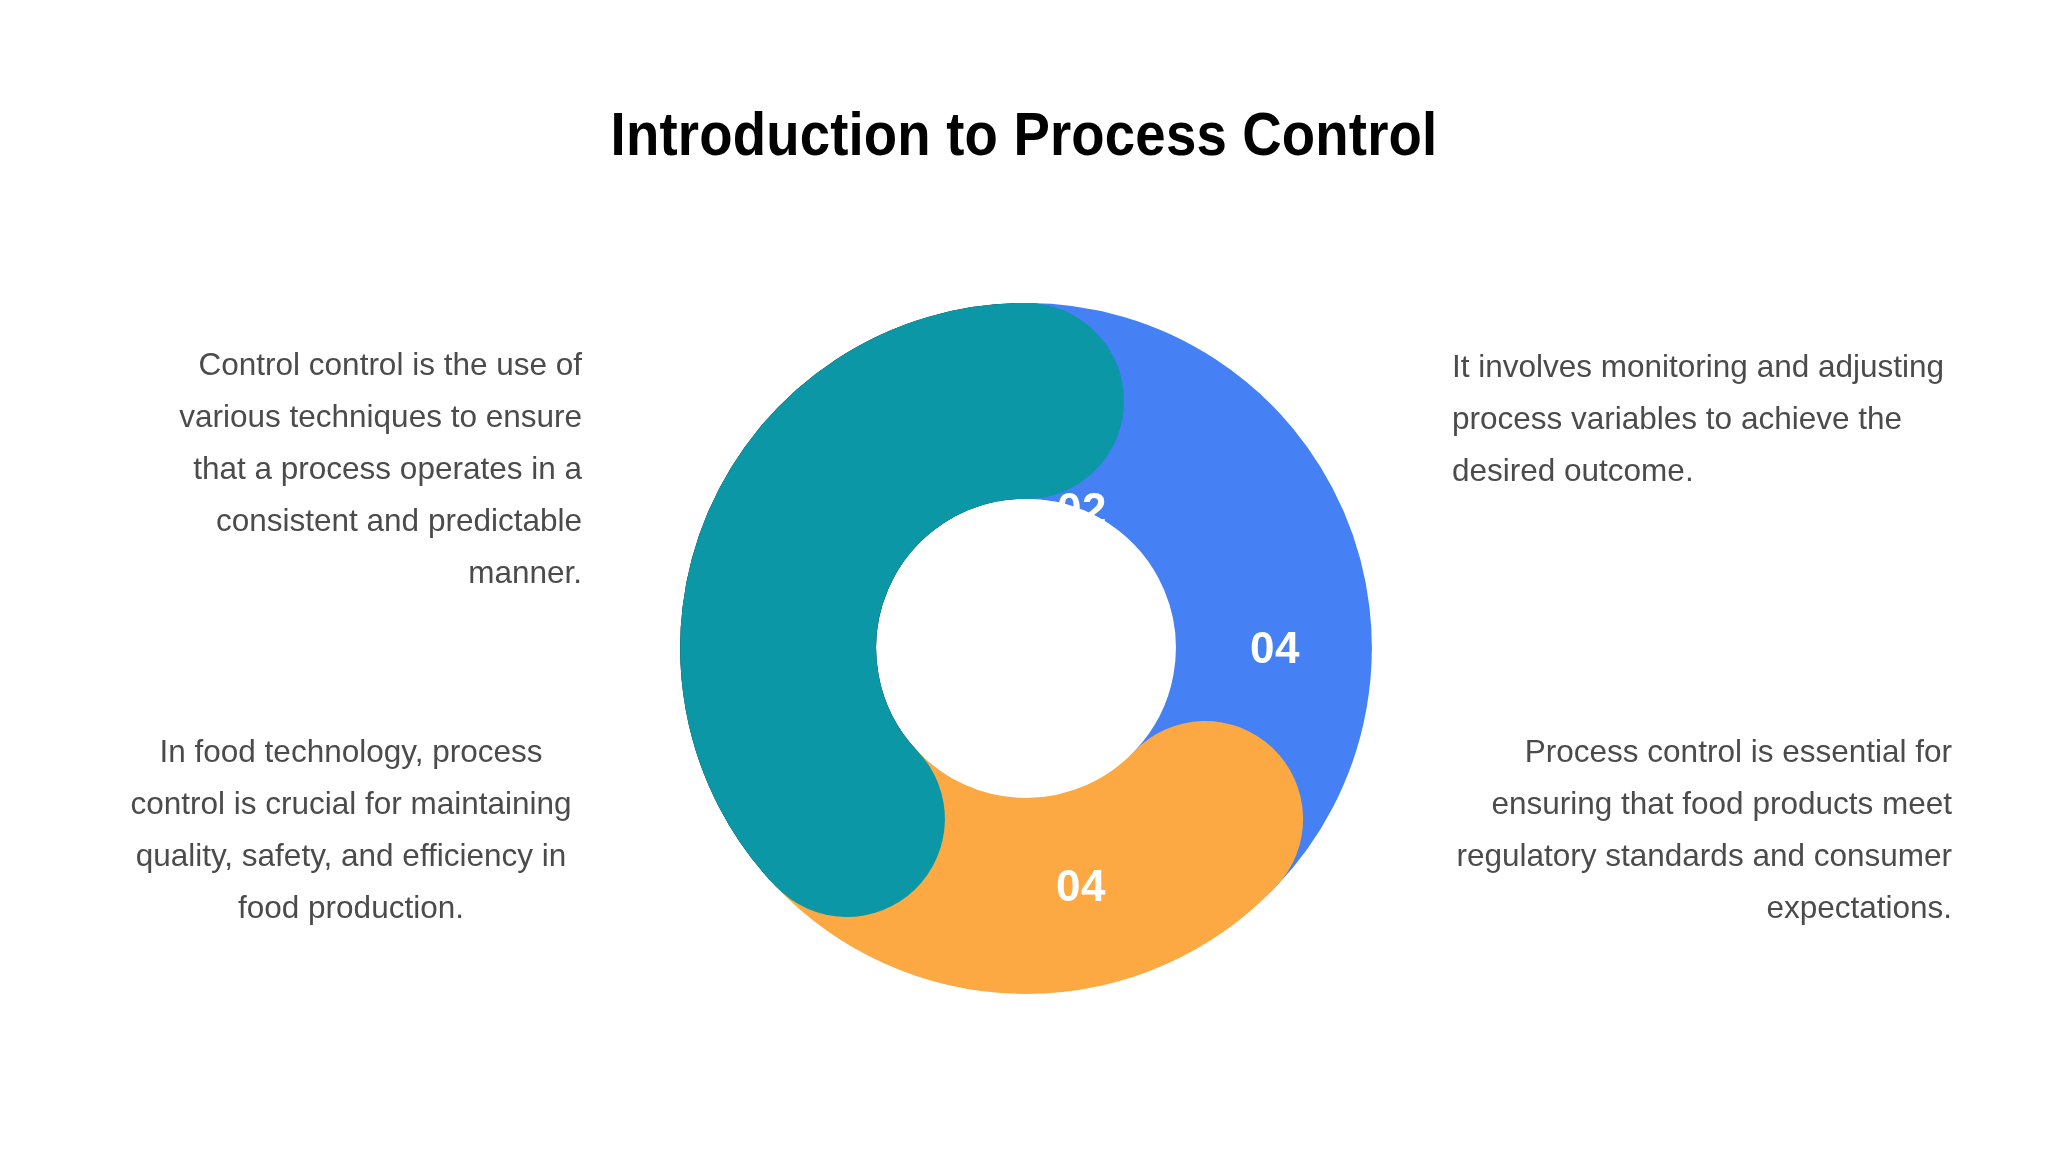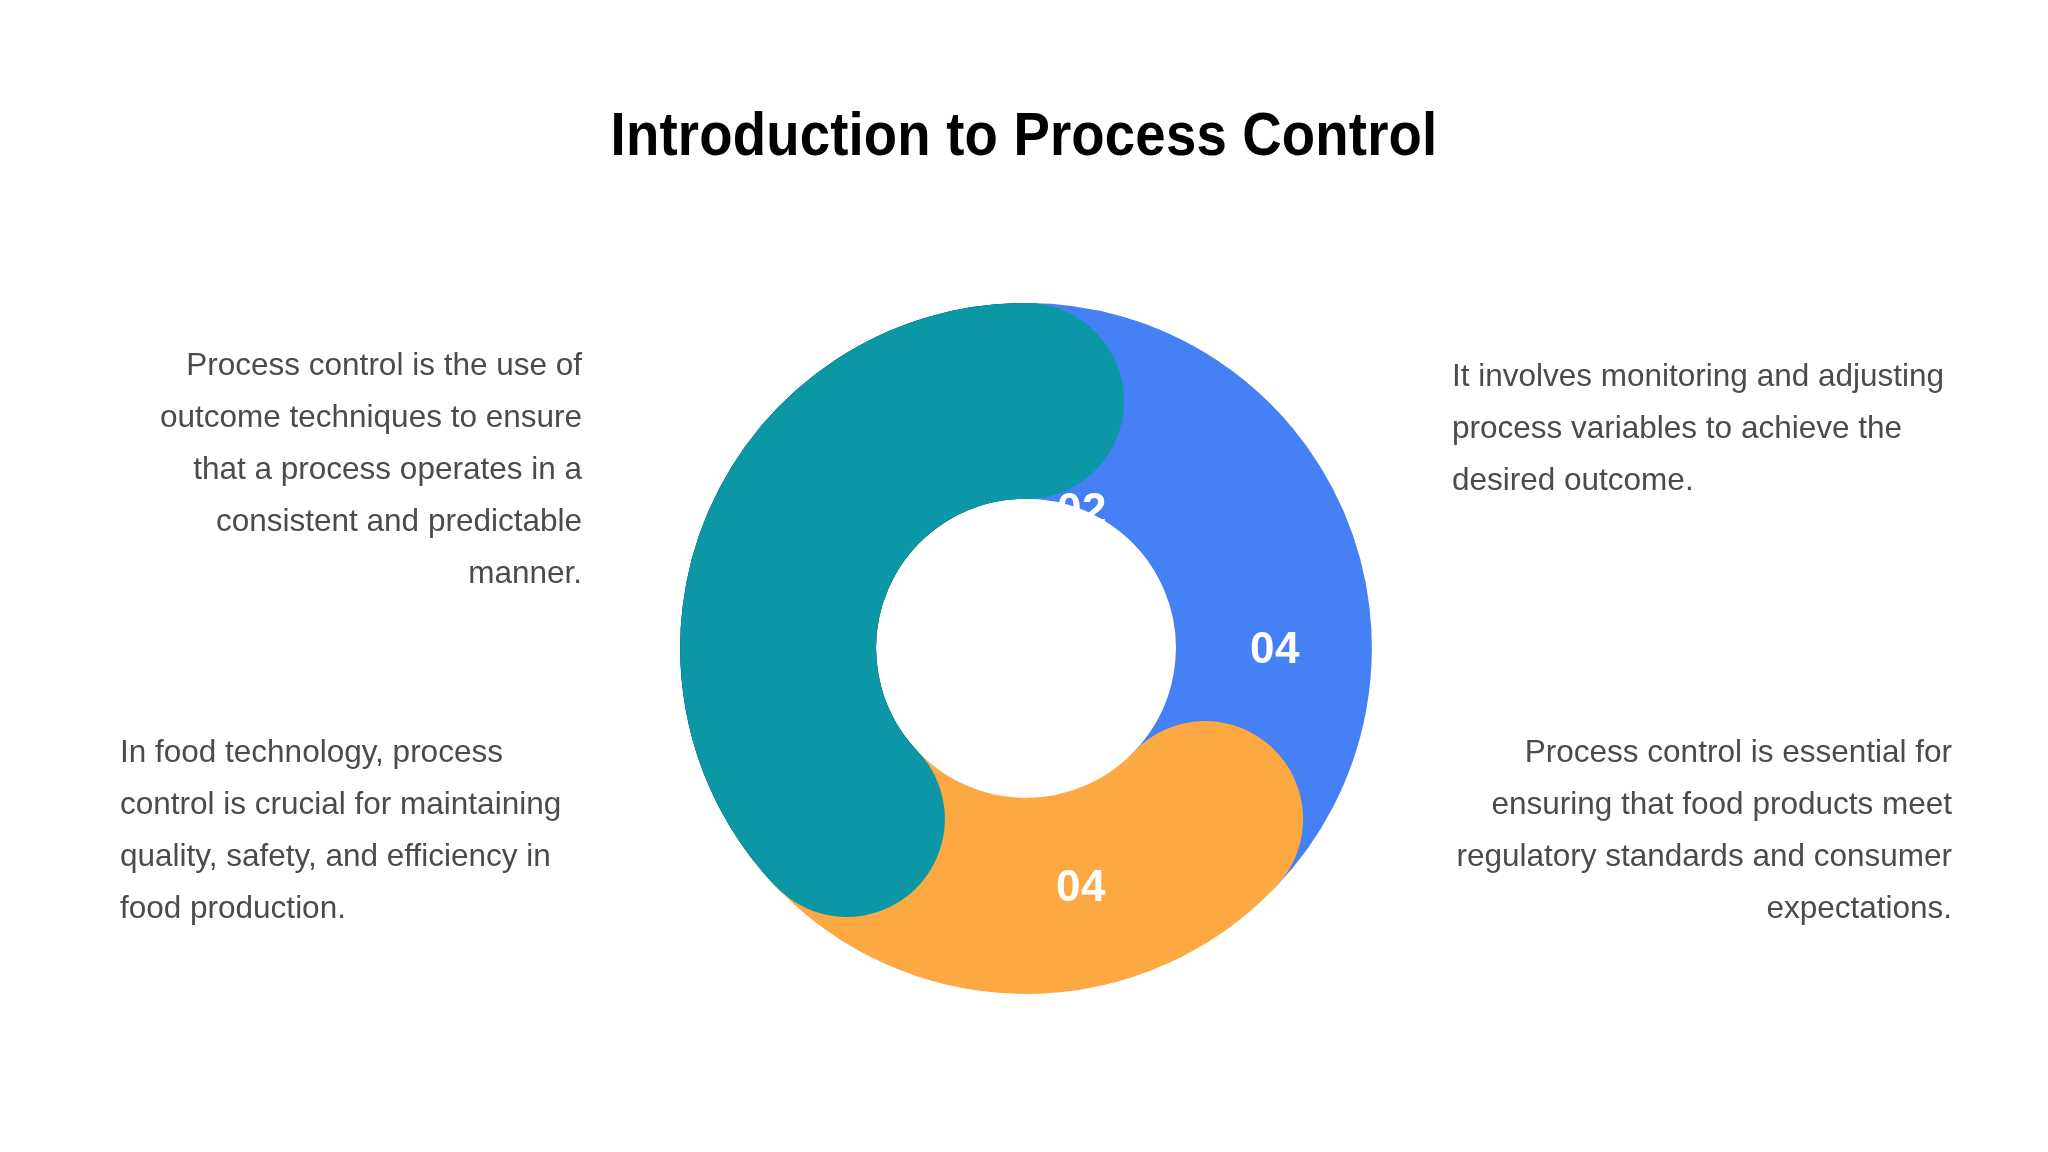--- a/index.html
+++ b/index.html
@@ -43,29 +43,29 @@
     font-weight: normal;
   }
   #text-block-01 {
     left: 120px;
     top: 338px;
     width: 462px;
     text-align: right;
   }
   #text-block-02 {
     left: 1452px;
-    top: 349px;
+    top: 340px;
     width: 500px;
     text-align: left;
   }
   #text-block-04 {
     left: 120px;
     top: 725px;
     width: 462px;
-    text-align: left;
+    text-align: center;
   }
   #text-block-03 {
     left: 1452px;
     top: 725px;
     width: 500px;
     text-align: right;
   }
 
   
   #donut-wrap {
@@ -93,21 +93,21 @@
   #label-01 { left: 253px; top: 375px; }
   #label-02 { left: 431px; top: 236px; }
   #label-03 { left: 624px; top: 375px; }
   #label-04 { left: 430px; top: 613px; }
 </style>
 </head>
 <body style="background: rgb(255, 255, 255);">
 
 <div id="slide-title" style="color: rgb(0, 0, 0);">Introduction to Process Control</div>
 
-<div class="body-text" id="text-block-01" style="color: rgb(75, 75, 75);">Process control is the use of outcome techniques to ensure that a process operates in a consistent and predictable manner.</div>
+<div class="body-text" id="text-block-01" style="color: rgb(75, 75, 75);">Control control is the use of various techniques to ensure that a process operates in a consistent and predictable manner.</div>
 
 <div class="body-text" id="text-block-04" style="color: rgb(75, 75, 75);">In food technology, process control is crucial for maintaining quality, safety, and efficiency in food production.</div>
 
 <div class="body-text" id="text-block-02" style="color: rgb(75, 75, 75);">It involves monitoring and adjusting process variables to achieve the desired outcome.</div>
 
 <div class="body-text" id="text-block-03" style="color: rgb(75, 75, 75);">Process control is essential for ensuring that food products meet regulatory standards and consumer expectations.</div>
 
 <div id="donut-wrap">
   <svg id="donut-svg" viewBox="0 0 750 750">
 

